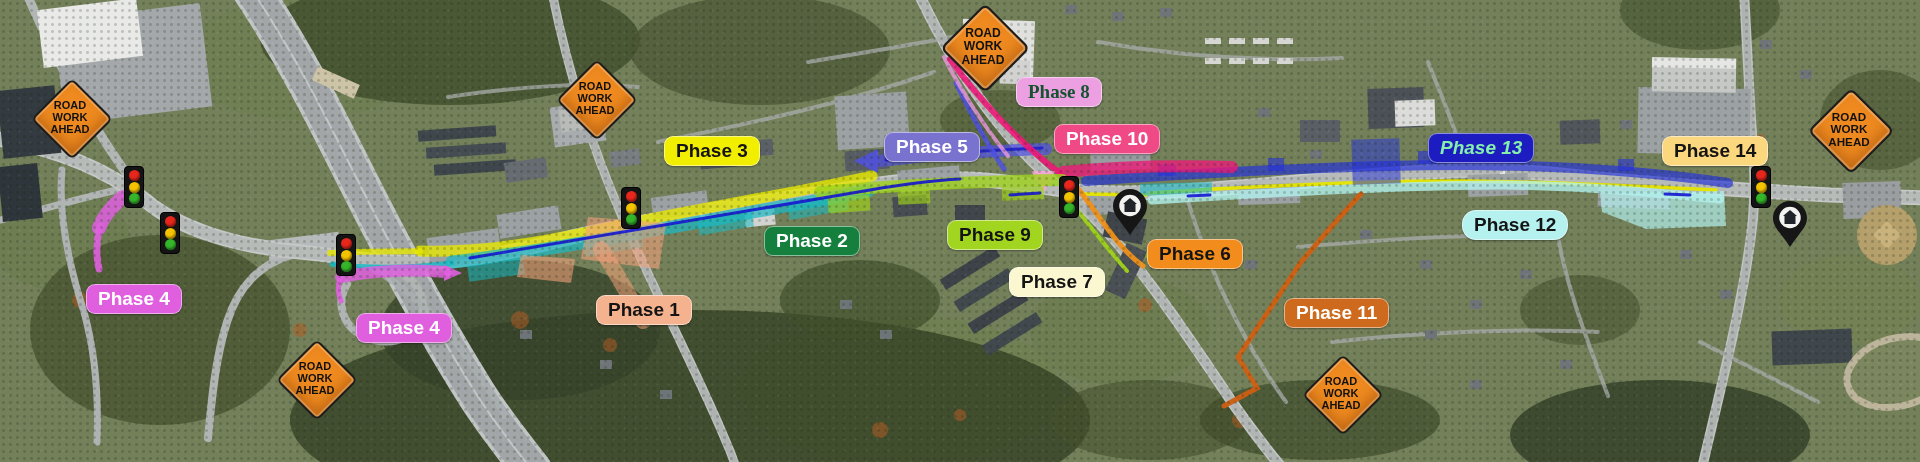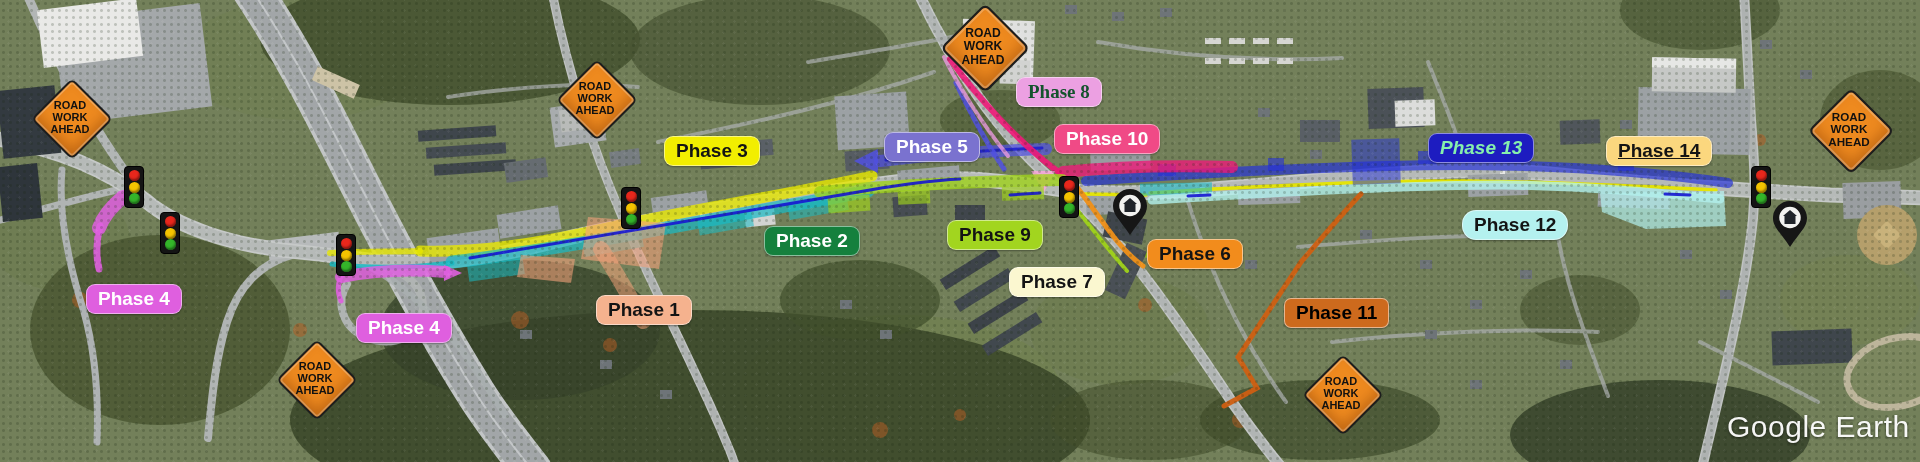--- a/index.html
+++ b/index.html
@@ -12,21 +12,21 @@
       radial-gradient(rgba(255,255,255,.05) 1px, transparent 1.4px);
     background-size:7px 7px,11px 11px;background-position:0 0,3px 5px;}
   
   .plabel{position:absolute;display:inline-block;padding:2px 11px;border-radius:9px;
     font-size:19px;font-weight:700;line-height:24px;white-space:nowrap;
     border:1px solid rgba(255,255,255,.5);box-shadow:0 1px 2px rgba(0,0,0,.35);}
   .L0{left:86px;top:284px;}  .L1{left:356px;top:313px;} .L2{left:596px;top:295px;}
   .L3{left:664px;top:136px;} .L4{left:764px;top:226px;} .L5{left:884px;top:132px;}
   .L6{left:1016px;top:77px;} .L7{left:1054px;top:124px;}.L8{left:947px;top:220px;}
   .L9{left:1009px;top:267px;}.L10{left:1147px;top:239px;}.L11{left:1284px;top:298px;}
-  .L12{left:1462px;top:210px;}.L13{left:1428px;top:133px;}.L14{left:1606px;top:136px;text-decoration:underline;}
+  .L12{left:1462px;top:210px;}.L13{left:1428px;top:133px;}.L14{left:1662px;top:136px;}
   
   .sign{position:absolute;width:76px;height:76px;}
   .sign .diamond{position:absolute;left:11px;top:11px;width:54px;height:54px;
     transform:rotate(45deg);border:2px solid #1d1d1d;border-radius:6px;
     box-shadow:inset 0 0 0 2px rgba(255,255,255,.25), inset -6px -6px 12px rgba(120,50,0,.35);}
   .sign .signtext{position:absolute;inset:0;display:flex;align-items:center;justify-content:center;
     font-size:11px;font-weight:800;line-height:1.12;color:#111;text-align:center;white-space:pre-line;}
   .S1{left:32px;top:79px;} .S2{left:557px;top:60px;} .S3{left:945px;top:8px;transform:scale(1.1);}
   .S4{left:277px;top:340px;} .S5{left:1303px;top:355px;} .S6{left:1811px;top:91px;transform:scale(1.06);}
   
@@ -396,20 +396,19 @@
   <div class="plabel L1" style="background: rgb(223, 95, 223); color: rgb(255, 255, 255);">Phase 4</div>
   <div class="plabel L2" style="background: rgb(245, 178, 142); color: rgb(20, 20, 20);">Phase 1</div>
   <div class="plabel L3" style="background: rgb(242, 238, 0); color: rgb(20, 20, 20);">Phase 3</div>
   <div class="plabel L4" style="background: #15803d; color: rgb(255, 255, 255);">Phase 2</div>
   <div class="plabel L5" style="background: rgb(122, 114, 207); color: rgb(255, 255, 255);">Phase 5</div>
   <div class="plabel L6" style="background: rgb(236, 160, 226); color: #14532d; font-family: Liberation Serif, serif;">Phase 8</div>
   <div class="plabel L7" style="background: rgb(240, 74, 134); color: rgb(255, 255, 255);">Phase 10</div>
   <div class="plabel L8" style="background: rgb(162, 213, 31); color: rgb(20, 20, 20);">Phase 9</div>
   <div class="plabel L9" style="background: rgb(251, 247, 208); color: rgb(20, 20, 20);">Phase 7</div>
   <div class="plabel L10" style="background: rgb(242, 140, 28); color: rgb(20, 20, 20);">Phase 6</div>
-  <div class="plabel L11" style="background: rgb(205, 106, 29); color: #000000; border-radius: 7px;">Phase 11</div>
+  <div class="plabel L11" style="background: rgb(205, 106, 29); color: #ffffff;">Phase 11</div>
   <div class="plabel L12" style="background: rgb(180, 241, 239); color: rgb(20, 20, 20); border-radius: 14px;">Phase 12</div>
   <div class="plabel L13" style="background: rgb(29, 28, 192); color: #86efac; font-style: italic;">Phase 13</div>
   <div class="plabel L14" style="background: rgb(251, 215, 126); color: rgb(20, 20, 20);">Phase 14</div>
 
-  <div class="watermark">Google Earth</div>
 
 </div>
 
 </body></html>

